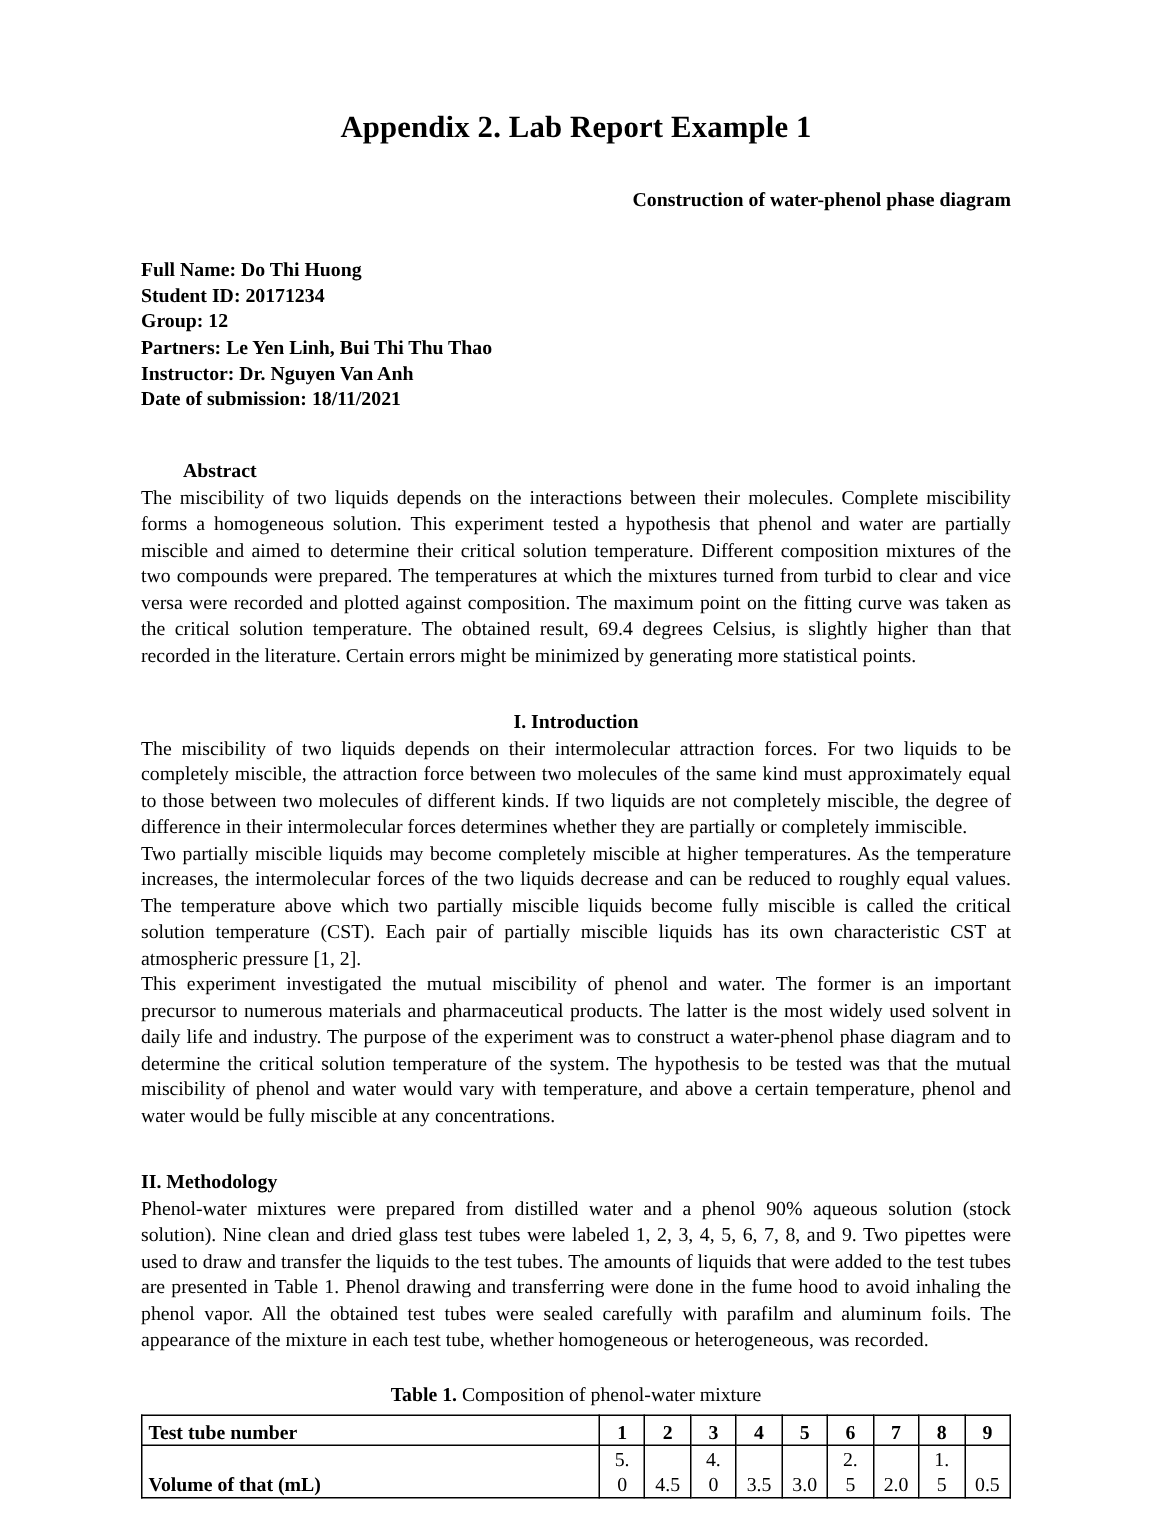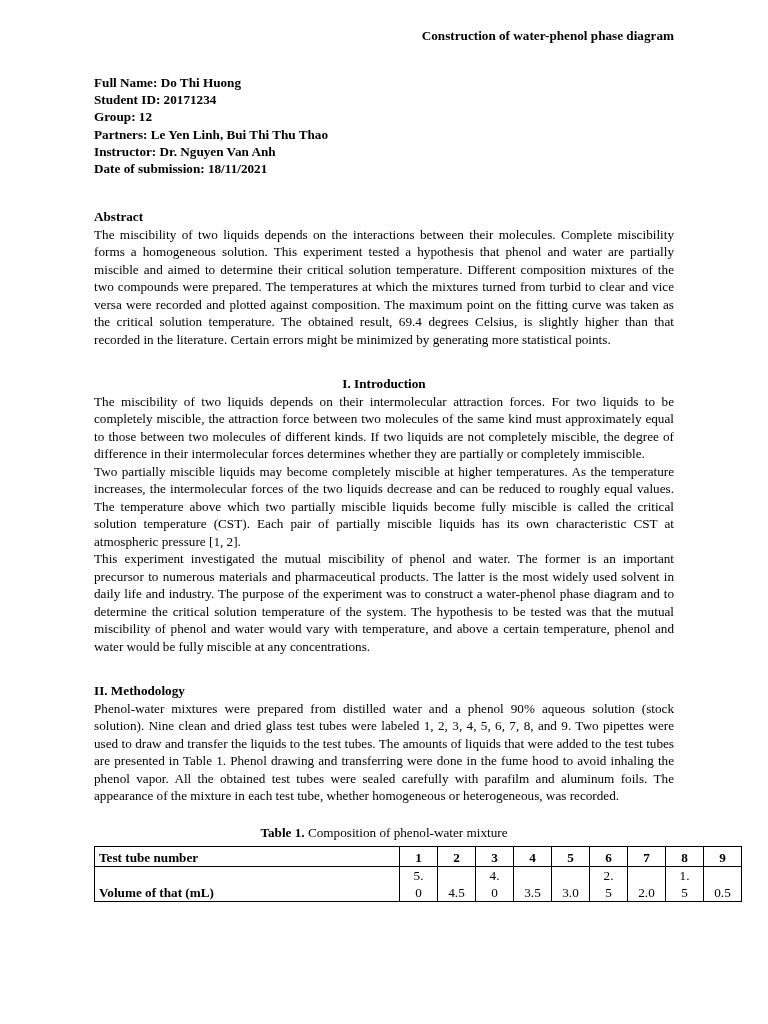--- a/index.html
+++ b/index.html
@@ -56,21 +56,21 @@
   .meta-line {
     white-space: nowrap;
   }
 
   .section-heading {
     font-size: 13.2px;
     font-weight: bold;
     margin: 0;
     line-height: 17.5px;
   }
-  .heading-abstract { margin-top: 31px; }
+  .heading-abstract { margin-top: 31px; margin-left: 28px; }
   .heading-intro    { margin-top: 27px; text-align: center; }
   .heading-method   { margin-top: 27px; }
 
   p.body-par {
     font-size: 13.2px;
     line-height: 17.5px;
     text-align: justify;
     text-justify: inter-word;
     margin: 0;
     hyphens: none;
@@ -83,21 +83,21 @@
     font-size: 13.2px;
     text-align: center;
     margin: 0;
     padding-top: 20px;
     padding-bottom: 5px;
   }
   .table-caption b { font-weight: bold; }
 
   table.data-table {
     border-collapse: collapse;
-    width: 648px;
+    width: 580px;
     table-layout: fixed;
     font-size: 13.2px;
   }
   table.data-table td {
     border: 1px solid #000000;
     padding: 0 4px;
     vertical-align: bottom;
     line-height: 17px;
   }
   td.row-label {
@@ -121,20 +121,21 @@
     width: 100%;
     line-height: 17px;
   }
 </style>
 </head>
 <body>
 
 <div class="page">
   <div class="content">
 
+    <h1 class="doc-title">Appendix 2. Lab Report Example 1</h1>
 
     <h2 class="doc-subtitle">Construction of water-phenol phase diagram</h2>
 
     <div class="meta-block">
       <div class="meta-line">Full Name: Do Thi Huong</div>
       <div class="meta-line">Student ID: 20171234</div>
       <div class="meta-line">Group: 12</div>
       <div class="meta-line">Partners: Le Yen Linh, Bui Thi Thu Thao</div>
       <div class="meta-line">Instructor: Dr. Nguyen Van Anh</div>
       <div class="meta-line">Date of submission: 18/11/2021</div>

